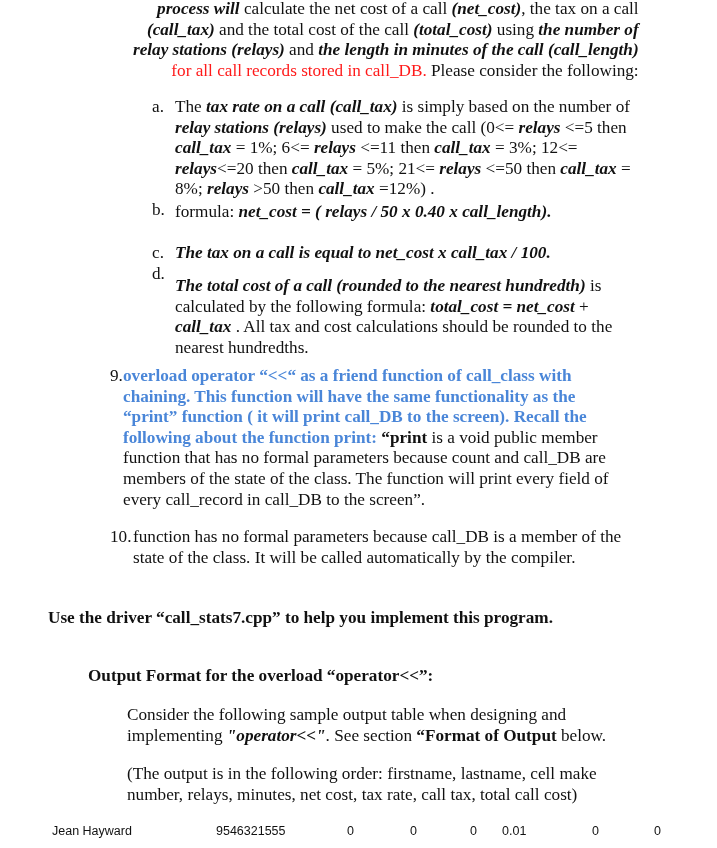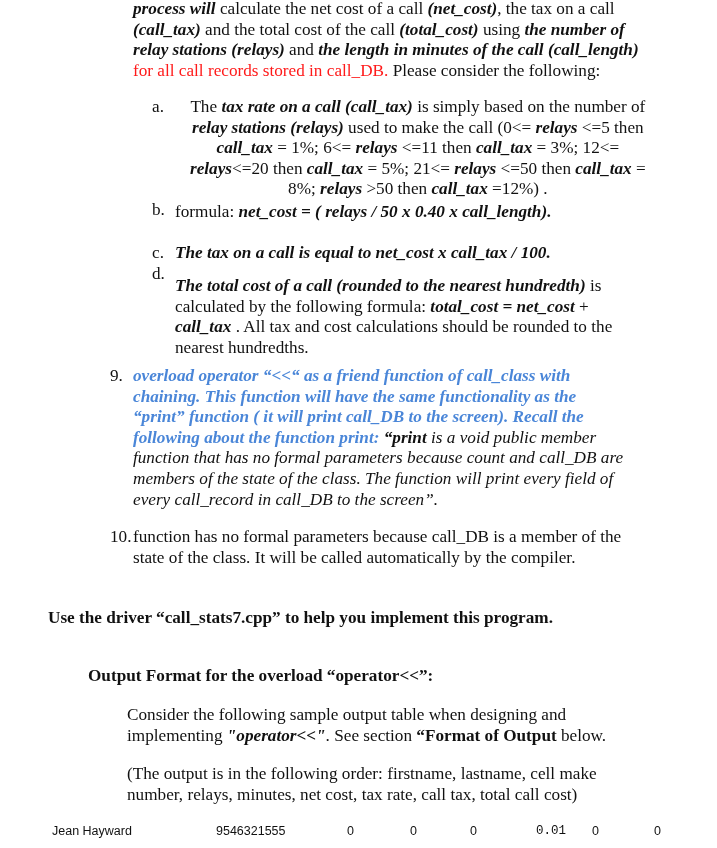--- a/index.html
+++ b/index.html
@@ -12,30 +12,30 @@
   .blue { color:#4a86d8; font-weight:bold; }
   .lst { position:absolute; line-height:20.6px; }
   .marker { position:absolute; left:0; top:0; }
   .row { position:absolute; top:824px; left:0; width:649px; height:20px;
          font-family:"Liberation Sans","DejaVu Sans",sans-serif; font-size:12.5px; color:#111; }
   .row span { position:absolute; top:0; }
 </style>
 </head>
 <body>
 
-<div class="blk" style="left:133px; top:-1px;">
+<div class="blk" style="left:133px; top:-1px;text-align:right;">
   <div><span class="bi">process will</span><span> calculate the net cost of a call </span><span class="bi">(net_cost)</span><span>, the tax on a call</span></div>
   <div><span class="bi">(call_tax)</span><span> and the total cost of the call </span><span class="bi">(total_cost)</span><span> using </span><span class="bi">the number of</span></div>
   <div><span class="bi">relay stations (relays)</span><span> and </span><span class="bi">the length in minutes of the call (call_length)</span></div>
   <div><span class="red">for all call records stored in call_DB.</span><span>  Please consider the following:</span></div>
 </div>
 
 <div class="lst" style="left:152px; top:97px;">
   <span class="marker">a.</span>
-  <div style="margin-left:38px;text-align:center;">
+  <div style="margin-left:23px;">
     <div><span>The </span><span class="bi">tax rate on a call (call_tax)</span><span> is simply based on the number of</span></div>
     <div><span class="bi">relay stations (relays)</span><span> used to make the call  (0&lt;= </span><span class="bi">relays</span><span> &lt;=5 then</span></div>
     <div><span class="bi">call_tax</span><span> = 1%; 6&lt;= </span><span class="bi">relays</span><span> &lt;=11 then </span><span class="bi">call_tax</span><span> = 3%; 12&lt;=</span></div>
     <div><span class="bi">relays</span><span>&lt;=20 then </span><span class="bi">call_tax</span><span> = 5%; 21&lt;= </span><span class="bi">relays</span><span> &lt;=50 then </span><span class="bi">call_tax</span><span> =</span></div>
     <div><span>8%; </span><span class="bi">relays</span><span> &gt;50 then </span><span class="bi">call_tax</span><span> =12%) .</span></div>
   </div>
 </div>
 
 <div class="lst" style="left:152px; top:200px;">
   <span class="marker">b.</span>
@@ -54,21 +54,21 @@
   <div style="margin-left:23px;margin-top:12px;">
     <div><span class="bi">The total cost of a call (rounded to the nearest hundredth)</span><span> is</span></div>
     <div><span>calculated by the following formula: </span><span class="bi">total_cost = net_cost</span><span> +</span></div>
     <div><span class="bi">call_tax</span><span> .  All tax and cost calculations should be rounded to the</span></div>
     <div><span>nearest hundredths.</span></div>
   </div>
 </div>
 
 <div class="lst" style="left:110px; top:366px;">
   <span class="marker">9.</span>
-  <div style="margin-left:23px;font-style:italic;">
+  <div style="margin-left:13px;">
     <div class="blue">overload operator “&lt;&lt;“ as a friend function of call_class with</div>
     <div class="blue">chaining.  This function will have the same functionality as the</div>
     <div class="blue">“print” function ( it will print call_DB to the screen). Recall the</div>
     <div><span class="blue">following about the function print: </span><span class="b">“print</span><span> is a void public member</span></div>
     <div>function that has no formal parameters because count and call_DB are</div>
     <div>members of the state of the class. The function will print every field of</div>
     <div>every call_record in call_DB to the screen”.</div>
   </div>
 </div>
 
@@ -93,16 +93,16 @@
   <div>(The output is in the following order: firstname, lastname, cell make</div>
   <div>number, relays, minutes, net cost, tax rate, call tax, total call cost)</div>
 </div>
 
 <div class="row">
   <span style="left:52px;">Jean Hayward</span>
   <span style="left:216px;">9546321555</span>
   <span style="left:347px;">0</span>
   <span style="left:410px;">0</span>
   <span style="left:470px;">0</span>
-  <span style="left:536px;font-family:Liberation Mono, monospace;">0.01</span>
+  <span style="left:502px;">0.01</span>
   <span style="left:592px;">0</span>
   <span style="left:654px;">0</span>
 </div>
 
 </body></html>

